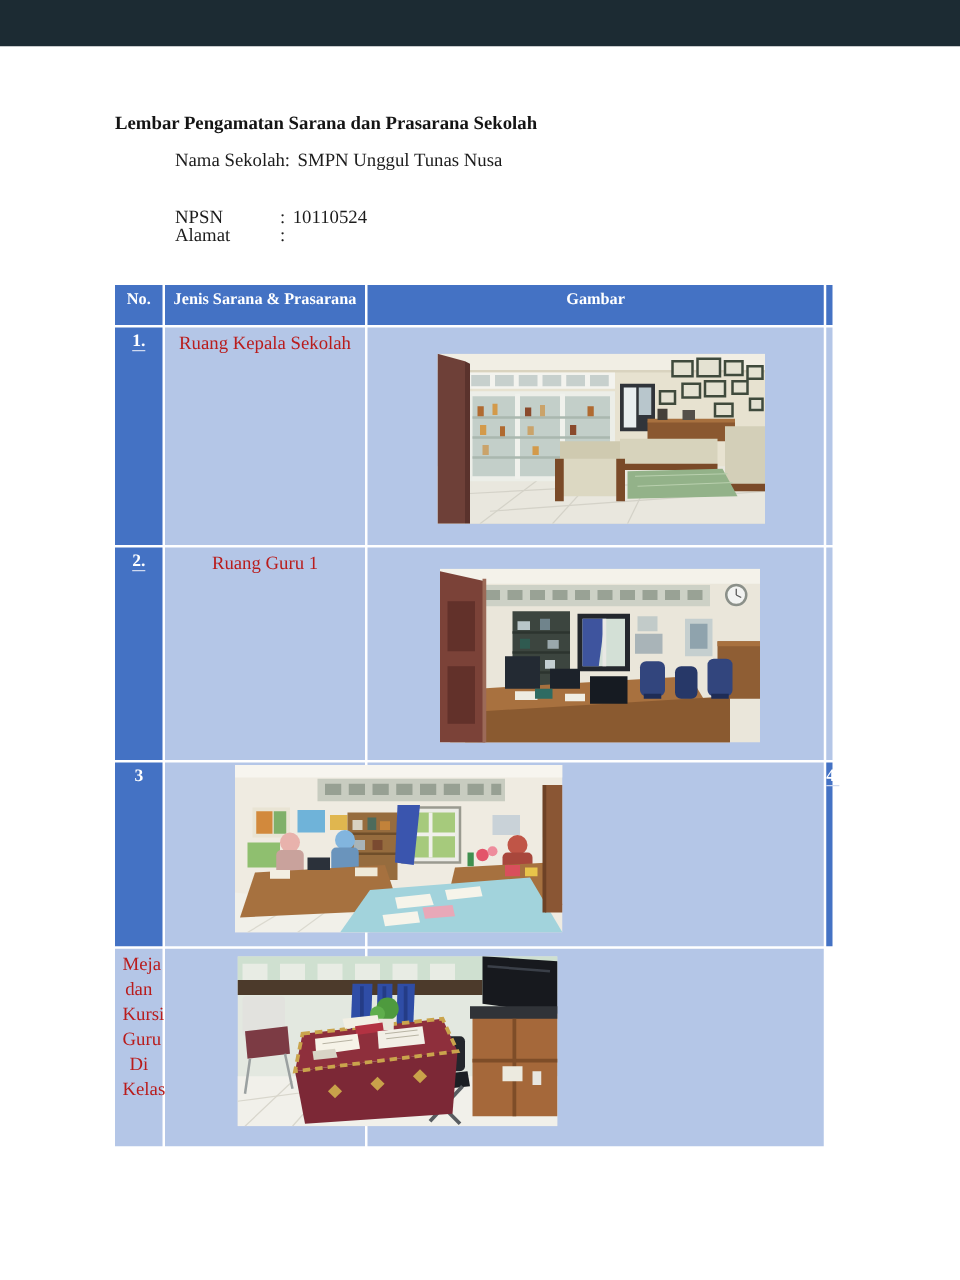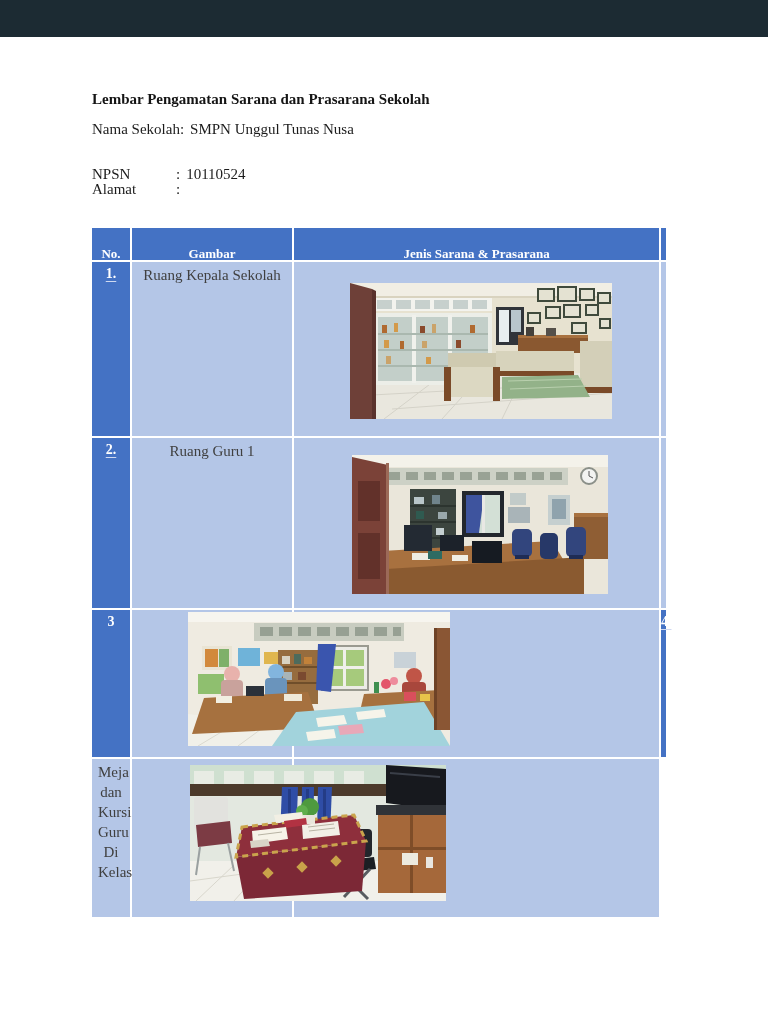--- a/index.html
+++ b/index.html
@@ -7,34 +7,34 @@
   body { font-family:"Liberation Serif", serif; background:#ffffff; }
   #screen { position:relative; width:768px; height:960px; background:#ffffff; overflow:hidden; }
 
   .frame-bar { position:absolute; left:0; width:768px; background:#1c2b33; }
   .frame-bar.top { top:0; height:37px; }
   .frame-bar.bottom { top:984px; height:40px; }
 
   .doc-title { position:absolute; left:92px; top:91px; font-size:15px; font-weight:bold; color:#141414; }
 
   .info-line { position:absolute; left:92px; font-size:15px; color:#1c1c1c; display:flex; }
-  .info-line .lbl { display:inline-block; min-width:84px; }
+  .info-line .lbl { display:inline-block; min-width:84px;margin-left:48px; }
   .info-line .sep { display:inline-block; margin-right:6px; }
   #info-0 { top:121px; } #info-1 { top:166px; } #info-2 { top:181px; }
 
   .obs-table { position:absolute; left:92px; top:228px; display:grid;
     grid-template-columns:38px 160px 365px 5px;
     grid-template-rows:32px 174px 170px 147px 158px;
     gap:2px; }
   .th { background:#4472C4; color:#ffffff; font-weight:bold; font-size:13px;
-        text-align:center; padding-top:18px; line-height:15px; }
+        text-align:center; padding-top:3px; line-height:15px; }
   .td-no { background:#4472C4; color:#ffffff; font-weight:bold; font-size:14px;
         text-align:center; padding-top:4px; }
   .td-no .num-u { text-decoration:underline; text-decoration-thickness:1px; text-underline-offset:3px; text-decoration-color:#cfd9f0; }
-  .td-name { background:#B4C6E7; color:#404040; font-size:15px; text-align:center;
+  .td-name { background:#B4C6E7; color:#b91c1c; font-size:15px; text-align:center;
         padding:3px 6px 0 6px; line-height:20px; }
   .td-photo { background:#B4C6E7; position:relative; }
   .td-fill { background:#B4C6E7; }
   .th-fill { background:#4472C4; }
 
   .photo { position:absolute; display:block; }
   #photo-1 { left:56px; top:21px; }
   #photo-2 { left:58px; top:17px; }
   #photo-3 { left:56px; top:2px;  }
   #photo-4 { left:58px; top:6px;  }
@@ -59,22 +59,22 @@
     <span class="val">10110524</span>
   </div>
   <div class="info-line" id="info-2">
     <span class="lbl">Alamat</span>
     <span class="sep">:</span>
   </div>
 
   <div class="obs-table">
 
     <div class="th">No.</div>
+    <div class="th">Jenis Sarana &amp; Prasarana</div>
     <div class="th">Gambar</div>
-    <div class="th">Jenis Sarana &amp; Prasarana</div>
     <div class="th-fill"></div>
 
     <div class="td-no"><span class="num-u">1.</span></div>
     <div class="td-name">Ruang Kepala Sekolah</div>
     <div class="td-photo">
       <svg id="photo-1" class="photo" width="262" height="136" viewBox="0 0 262 136" role="img" aria-label="Foto ruang kepala sekolah: lemari piala kaca, sofa tamu krem berkayu coklat, meja bertaplak hijau, dan piagam berbingkai di dinding">
         <rect width="262" height="136" fill="#e7e2d0"></rect>
         <rect width="262" height="13" fill="#f1eee4"></rect>
         <rect y="13" width="262" height="2" fill="#d9d3bf"></rect>
         <rect y="90" width="262" height="46" fill="#e9e7de"></rect>

